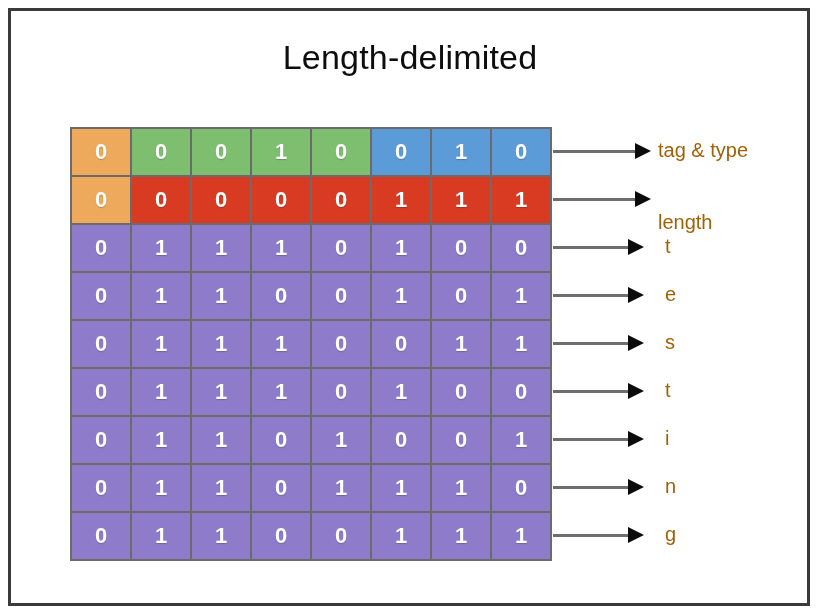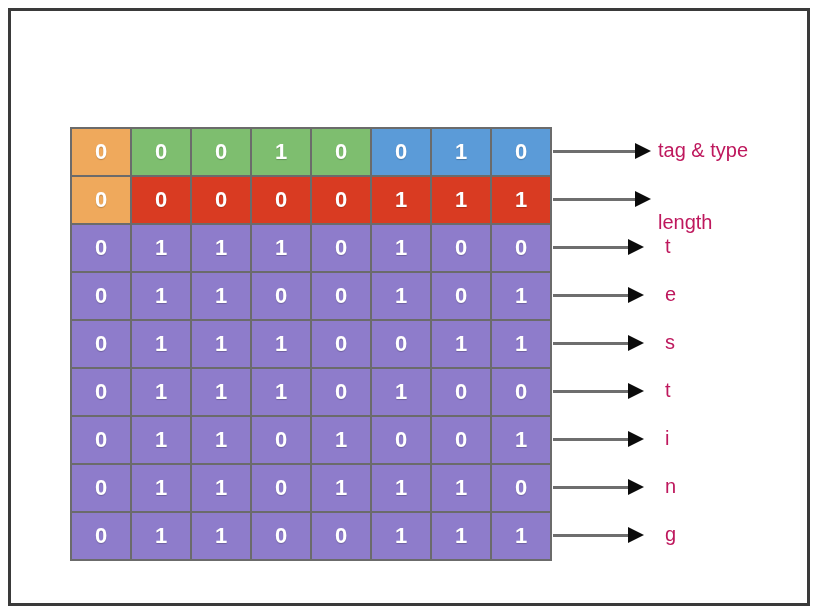--- a/index.html
+++ b/index.html
@@ -92,33 +92,34 @@
     top: 4px;
     width: 0; height: 0;
     border-top: 8px solid transparent;
     border-bottom: 8px solid transparent;
     border-left: 16px solid #0b0b0b;
   }
   .arrow-label {
     position: absolute;
     top: -1px;
     font-size: 20px;
-    color: #be185d;
+    color: #a16207;
     white-space: nowrap;
     line-height: 24px;
     text-align: right;
   }
 </style>
 </head>
 <body>
 
 <div id="page">
 
   <div id="frame"></div>
 
+  <div id="title">Length-delimited</div>
 
   <table id="grid">
     <tbody>
         <tr>
           <td class="c-orange">0</td>
           <td class="c-green">0</td>
           <td class="c-green">0</td>
           <td class="c-green">1</td>
           <td class="c-green">0</td>
           <td class="c-blue">0</td>

